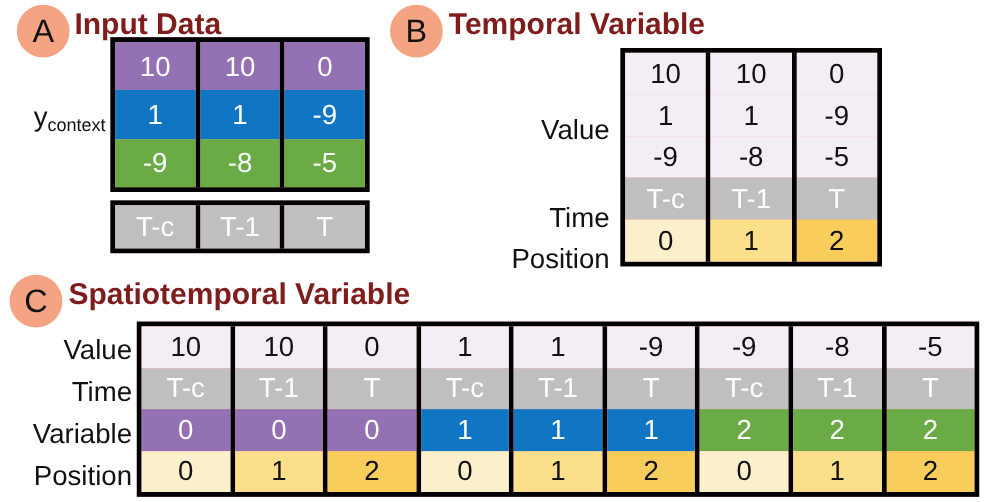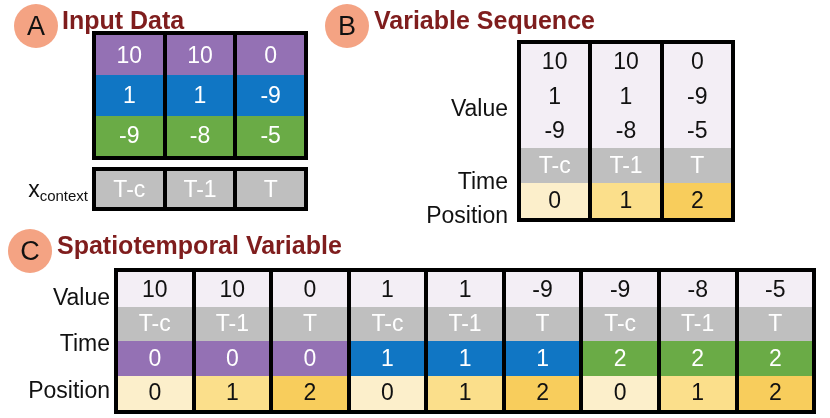--- a/index.html
+++ b/index.html
@@ -116,57 +116,57 @@
   }
 </style>
 </head>
 <body>
 
 <div id="root">
 
   <div class="panel-badge" style="left:14px; top:4px;">A</div>
   <div class="panel-title" style="left:62px; top:8px;">Input Data</div>
 
+  <div class="side-label" style="left:4px; top:86px; width:84px;">
+    <span>y</span><span class="sub">context</span>
+  </div>
 
   <div class="grid" style="left:92px; top:31px; width:216px; height:129px;">
     <div class="col">
       <div class="cell c-purple">10</div>
       <div class="cell c-blue">1</div>
       <div class="cell c-green">-9</div>
     </div>
     <div class="col">
       <div class="cell c-purple">10</div>
       <div class="cell c-blue">1</div>
       <div class="cell c-green">-8</div>
     </div>
     <div class="col">
       <div class="cell c-purple">0</div>
       <div class="cell c-blue">-9</div>
       <div class="cell c-green">-5</div>
     </div>
   </div>
 
-  <div class="side-label" style="left:4px; top:178px; width:84px;">
-    <span>x</span><span class="sub">context</span>
-  </div>
 
   <div class="grid" style="left:92px; top:167px; width:216px; height:44px;">
     <div class="col">
       <div class="cell c-gray">T-c</div>
     </div>
     <div class="col">
       <div class="cell c-gray">T-1</div>
     </div>
     <div class="col">
       <div class="cell c-gray">T</div>
     </div>
   </div>
 
   <div class="panel-badge" style="left:325px; top:4px;">B</div>
-  <div class="panel-title" style="left:374px; top:8px;">Variable Sequence</div>
+  <div class="panel-title" style="left:374px; top:8px;">Temporal Variable</div>
 
   <div class="row-label" style="left:380px; top:97px; width:128px;">Value</div>
   <div class="row-label" style="left:380px; top:170px; width:128px;">Time</div>
   <div class="row-label" style="left:380px; top:204px; width:128px;">Position</div>
 
   <div class="grid" style="left:517px; top:40px; width:218px; height:182px;">
     <div class="col">
       <div class="cell c-value">10</div>
       <div class="cell c-value">1</div>
       <div class="cell c-value">-9</div>
@@ -188,20 +188,21 @@
       <div class="cell c-pos2">2</div>
     </div>
   </div>
 
   <div class="panel-badge" style="left:8px; top:229px;">C</div>
   <div class="panel-title" style="left:57px; top:233px;">Spatiotemporal Variable</div>
 
   <div class="rowlabel-stack" style="left:0px; top:274px; width:110px; height:140px;">
     <div>Value</div>
     <div>Time</div>
+    <div>Variable</div>
     <div>Position</div>
   </div>
 
   <div class="grid" style="left:114px; top:268px; width:702px; height:146px;">
 
     <div class="col">
       <div class="cell c-value">10</div>
       <div class="cell c-gray">T-c</div>
       <div class="cell c-purple">0</div>
       <div class="cell c-pos0">0</div>

